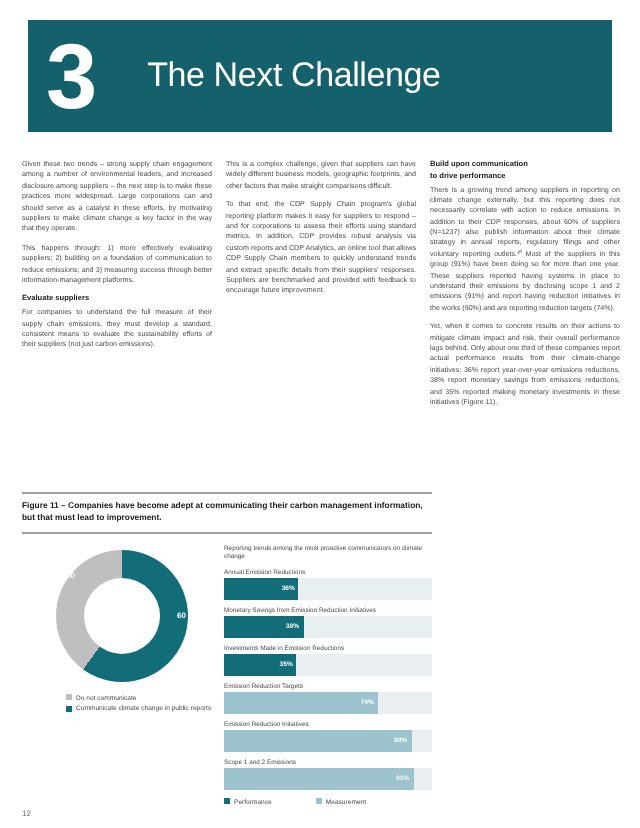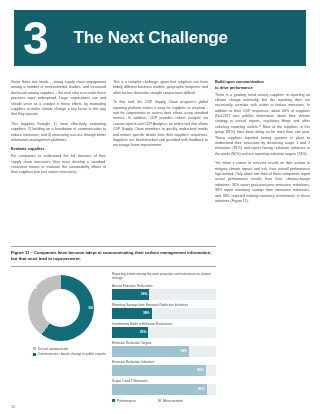--- a/index.html
+++ b/index.html
@@ -25,21 +25,21 @@
     color:#ffffff;
     font-size:46px;
     font-weight:bold;
     line-height:1;
     margin-left:9px;
     letter-spacing:-1px;
   }
   .banner-title {
     color:#ffffff;
     font-size:17px;
-    font-weight:bold;
+    font-weight:normal;
     margin-left:26px;
     letter-spacing:-0.2px;
   }
 
   
   .cols {
     position:absolute;
     left:11px; top:80px;
     width:300px;
     display:flex;

